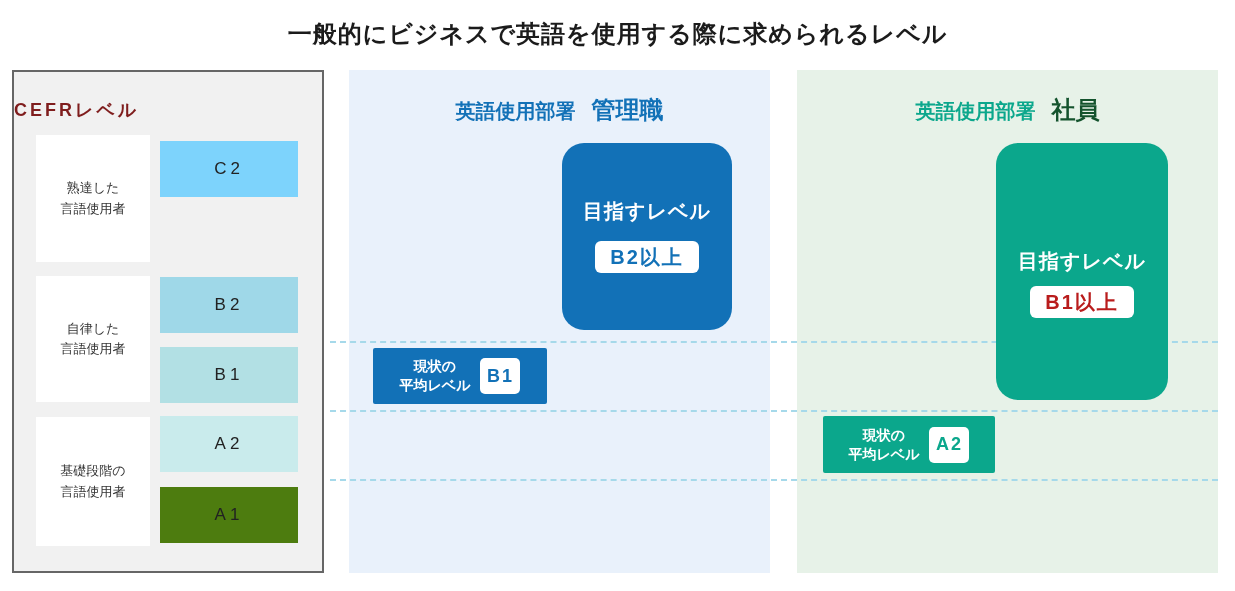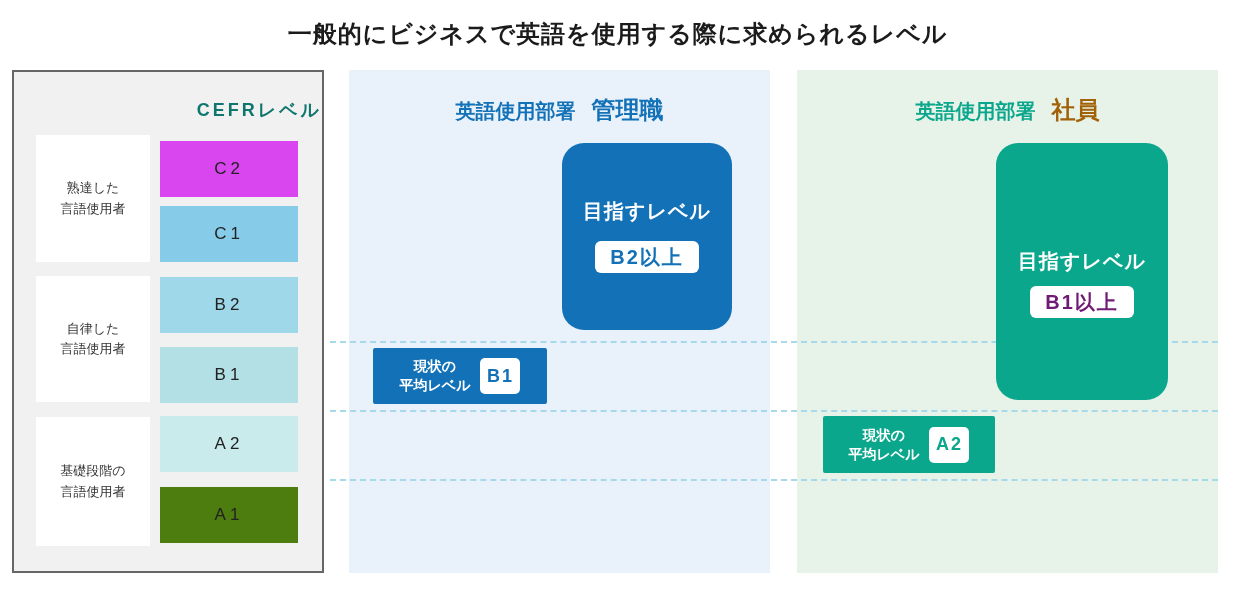--- a/index.html
+++ b/index.html
@@ -5,22 +5,22 @@
   html,body{margin:0;padding:0;background:#ffffff;}
   body{font-family:"Liberation Sans","DejaVu Sans",sans-serif;}
   .stage{position:relative;width:1235px;height:591px;background:#ffffff;overflow:hidden;}
 
   .title{position:absolute;top:18px;left:0;width:100%;text-align:center;
          font-size:24px;font-weight:600;color:#1b1b1b;letter-spacing:1px;}
 
   
   .panel{position:absolute;left:12px;top:70px;width:312px;height:503px;
          background:#f1f1f1;border:2px solid #666;box-sizing:border-box;}
-  .panel-header{position:absolute;top:26px;left:0;width:100%;text-align:right;
-                font-size:18px;font-weight:bold;color:#0f766e;letter-spacing:3px;}
+  .panel-header{position:absolute;top:26px;left:0;width:100%;text-align:left;
+                font-size:18px;font-weight:bold;color:#7f1d1d;letter-spacing:3px;}
   .group-box{position:absolute;left:22px;width:114px;background:#ffffff;
              display:flex;align-items:center;justify-content:center;}
   .group-box .glabel{font-size:13px;color:#333;text-align:center;line-height:1.55;}
   .g1{top:63px;height:127px;}
   .g2{top:204px;height:126px;}
   .g3{top:345px;height:129px;}
   .lv{position:absolute;left:146px;width:138px;height:56px;
       display:flex;align-items:center;justify-content:center;
       font-size:17px;color:#222;letter-spacing:4px;}
   .lv-c2{top:69px;} .lv-c1{top:134px;} .lv-b2{top:205px;}
@@ -91,50 +91,49 @@
         <span>言語使用者</span>
       </div>
     </div>
     <div class="group-box g3">
       <div class="glabel">
         <span>基礎段階の</span><br>
         <span>言語使用者</span>
       </div>
     </div>
 
-    <div class="lv lv-c2" style="background-color: #d946ef;">C2</div>
-    <div class="lv lv-c1" style="background-color: rgb(134, 204, 233);">C1</div>
+    <div class="lv lv-c2" style="background-color: #7dd3fc;">C2</div>
     <div class="lv lv-b2" style="background-color: rgb(159, 216, 232);">B2</div>
     <div class="lv lv-b1" style="background-color: rgb(178, 224, 228);">B1</div>
     <div class="lv lv-a2" style="background-color: rgb(201, 235, 236);">A2</div>
     <div class="lv lv-a1" style="background-color: #4d7c0f;">A1</div>
   </div>
 
   <div class="section section-blue" style="background-color: rgb(233, 241, 251);">
     <div class="section-header">
       <span class="dept" style="color: rgb(18, 113, 183);">英語使用部署</span>
       <span class="role" style="color: rgb(18, 113, 183);">管理職</span>
     </div>
   </div>
 
   <div class="section section-green" style="background-color: rgb(231, 242, 232);">
     <div class="section-header">
       <span class="dept" style="color: rgb(11, 167, 140);">英語使用部署</span>
-      <span class="role" style="color: #a16207;">社員</span>
+      <span class="role" style="color: #14532d;">社員</span>
     </div>
   </div>
 
   <div class="target-box target-box-blue" style="background-color: rgb(18, 113, 183);">
     <div class="target-label">目指すレベル</div>
     <div class="target-pill" style="color: rgb(18, 113, 183);">B2以上</div>
   </div>
 
   <div class="target-box target-box-green" style="background-color: rgb(11, 167, 140);">
     <div class="target-label">目指すレベル</div>
-    <div class="target-pill" style="color: #701a75;">B1以上</div>
+    <div class="target-pill" style="color: #b91c1c;">B1以上</div>
   </div>
 
   <div class="current-box current-box-blue" style="background-color: rgb(18, 113, 183);">
     <div class="current-label">
       <span>現状の</span><br>
       <span>平均レベル</span>
     </div>
     <div class="current-pill" style="color: rgb(18, 113, 183);">B1</div>
   </div>
 

